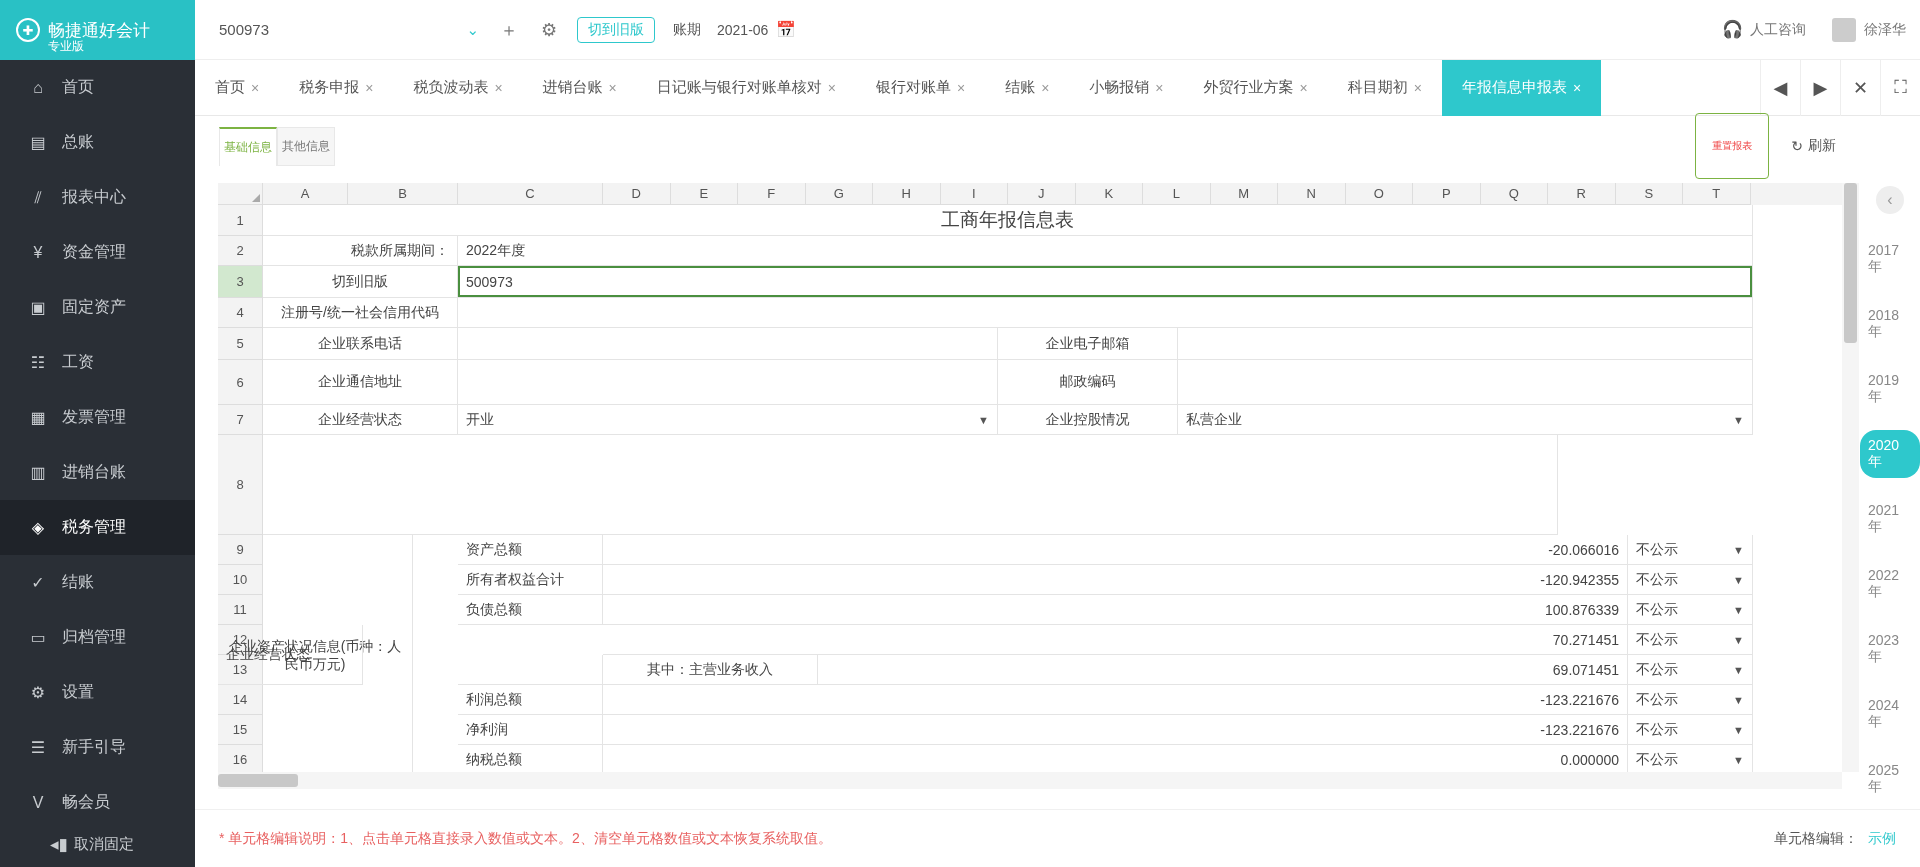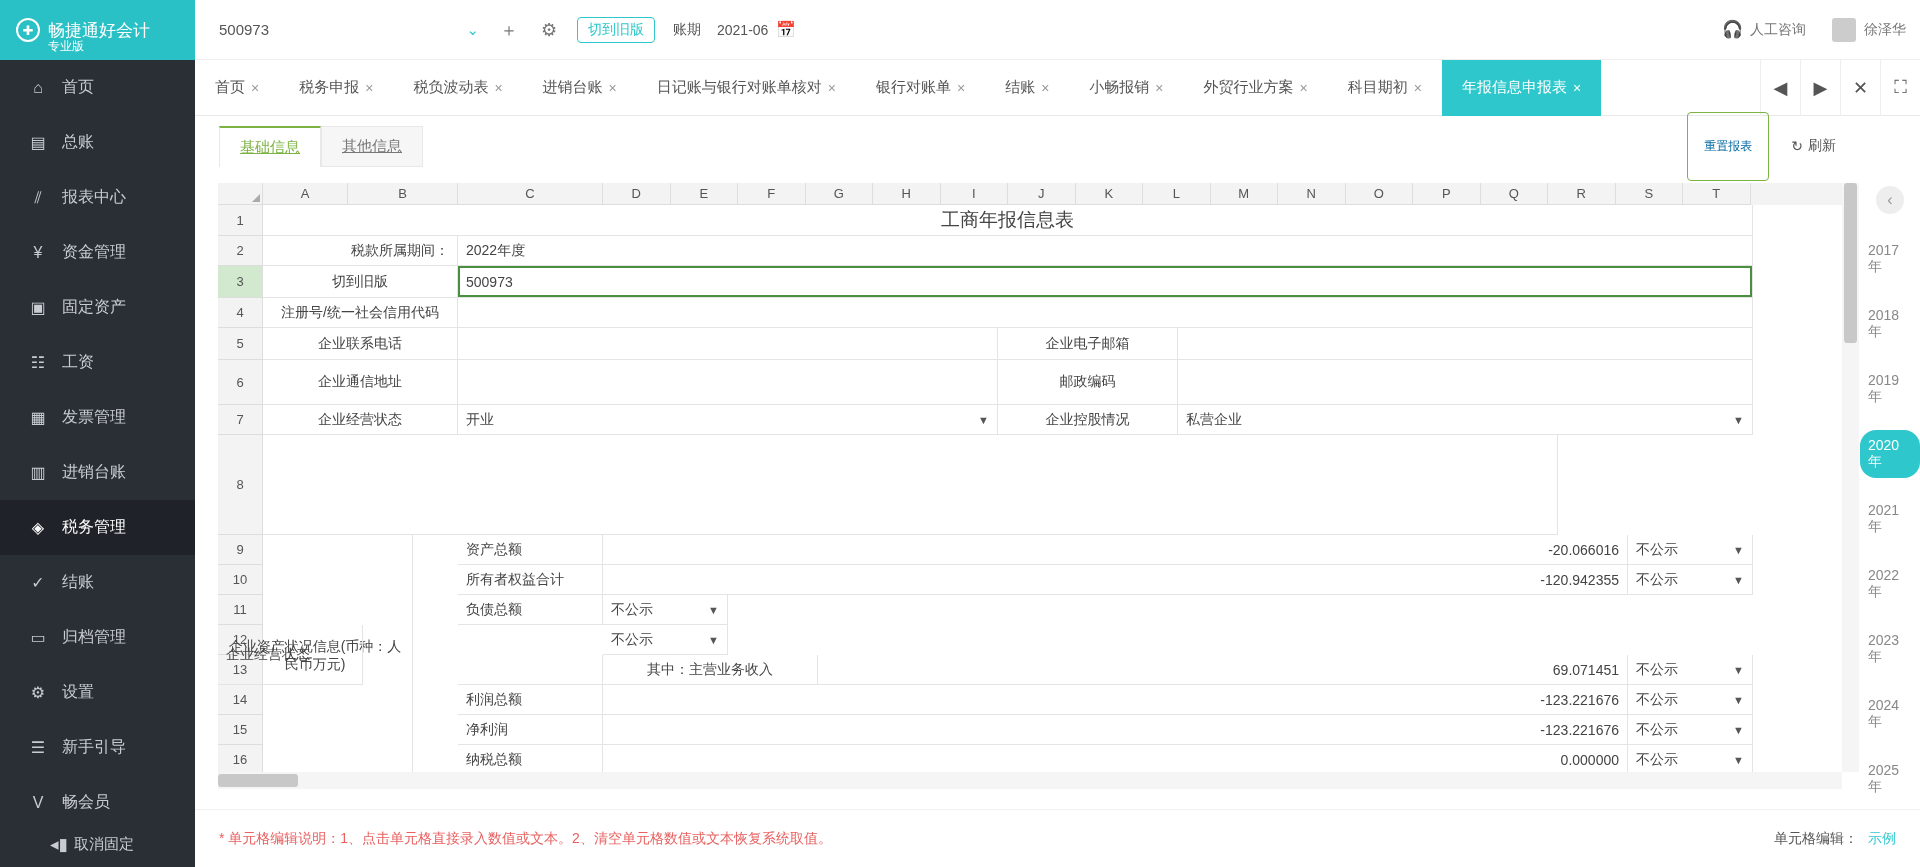--- a/index.html
+++ b/index.html
@@ -30,24 +30,24 @@
 
 .tabbar { position: absolute; left: 195px; top: 60px; right: 0; height: 56px; background: #fff; border-bottom: 1px solid #e8e8e8; display: flex; align-items: center; }
 .tab { padding: 0 20px; height: 56px; display: flex; align-items: center; font-size: 15px; color: #555; cursor: pointer; white-space: nowrap; }
 .tab.active { background: #2ec8cc; color: #fff; }
 .tab .x { margin-left: 6px; font-size: 14px; color: #999; }
 .tab.active .x { color: #fff; }
 .tabbar-ctl { margin-left: auto; display: flex; align-items: center; }
 .tabbar-ctl .tb-sq { width: 40px; height: 56px; display:flex; align-items:center; justify-content:center; color:#555; border-left:1px solid #eee; cursor:pointer; font-size:18px;}
 
 .tool-row { position: absolute; left: 195px; top: 116px; right: 60px; height: 60px; background: #fff; display: flex; align-items: center; padding: 0 24px; }
-.subtab { padding: 10px 20px; font-size: 15px; color: #777; cursor: pointer; border: 1px solid #e8e8e8; background:#f6f6f6;text-decoration:underline;}
+.subtab { padding: 10px 4px; font-size: 12px; color: #777; cursor: pointer; border: 1px solid #e8e8e8; background:#f6f6f6;}
 .subtab.active { color: #7cb342; border-top: 2px solid #7cb342; background:#fff; border-bottom:none;}
 .tool-right { margin-left: auto; display: flex; align-items: center; }
-.btn-ghost { border: 1px solid #7cb342; color: #0369a1; padding: 25px 16px; border-radius: 4px; font-size: 12px; cursor: pointer; }
+.btn-ghost { border: 1px solid #7cb342; color: #ef4444; padding: 25px 16px; border-radius: 4px; font-size: 10px; cursor: pointer; }
 .btn-link { margin-left: 22px; color: #555; font-size: 14px; cursor: pointer; display:flex; align-items:center;}
 .btn-link .icon{ margin-right:5px;}
 
 .year-rail { position: absolute; right: 0; top: 176px; width: 60px; background: #fff; display: flex; flex-direction: column; align-items: center; padding-top: 6px; }
 .year-nav { width:28px; height:28px; border-radius:50%; background:#eee; color:#999; display:flex; align-items:center; justify-content:center; margin:4px 0; cursor:pointer; font-size:16px;}
 .year-chip { padding: 7px 8px; font-size: 14px; color: #888; cursor: pointer; border-radius: 16px; margin: 17px 0;}
 .year-chip.active { background: #2ec8cc; color: #fff; }
 
 .sheet { position: absolute; left: 218px; top: 183px; right: 78px; bottom: 95px; background: #fff; }
 .col-head { height: 22px; background: #f3f3f3; display: flex; }
@@ -333,27 +333,29 @@
       <div class="row-head" style="height:30px;line-height:30px">10</div>
       <div style="width:195px"></div>
       <div class="cell" style="width:145px">所有者权益合计</div>
       <div class="cell right" style="width:1025px">-120.942355</div>
       <div class="cell center" style="width:125px">不公示<span class="dd-arrow">▼</span></div>
     </div>
     <div class="body-row" style="height:30px">
       <div class="row-head" style="height:30px;line-height:30px">11</div>
       <div style="width:195px"></div>
       <div class="cell" style="width:145px">负债总额</div>
+      <div class="cell right" style="width:1025px">100.876339</div>
       <div class="cell center" style="width:125px">不公示<span class="dd-arrow">▼</span></div>
     </div>
     <div class="body-row" style="height:30px">
       <div class="row-head" style="height:30px;line-height:30px">12</div>
       <div style="width:195px"></div>
       <div class="cell" style="width:145px;height:60px;position:absolute">企业经营状态</div>
       <div style="width:145px"></div>
+      <div class="cell right" style="width:1025px">70.271451</div>
       <div class="cell center" style="width:125px">不公示<span class="dd-arrow">▼</span></div>
     </div>
     <div class="body-row" style="height:30px">
       <div class="row-head" style="height:30px;line-height:30px">13</div>
       <div style="width:195px"></div>
       <div class="cell" style="width:145px"></div>
       <div class="cell center" style="width:215px">其中：主营业务收入</div>
       <div class="cell right" style="width:810px">69.071451</div>
       <div class="cell center" style="width:125px">不公示<span class="dd-arrow">▼</span></div>
     </div>

